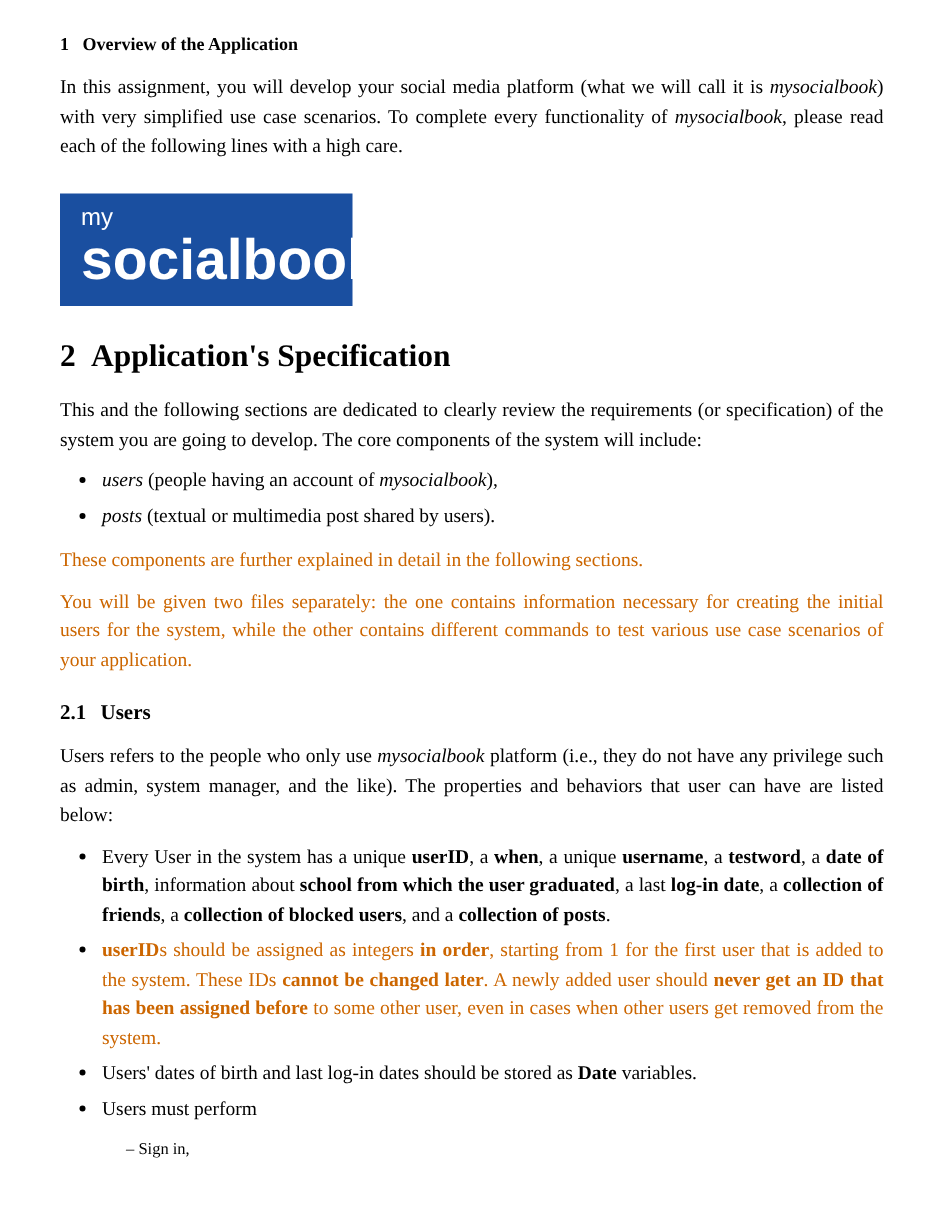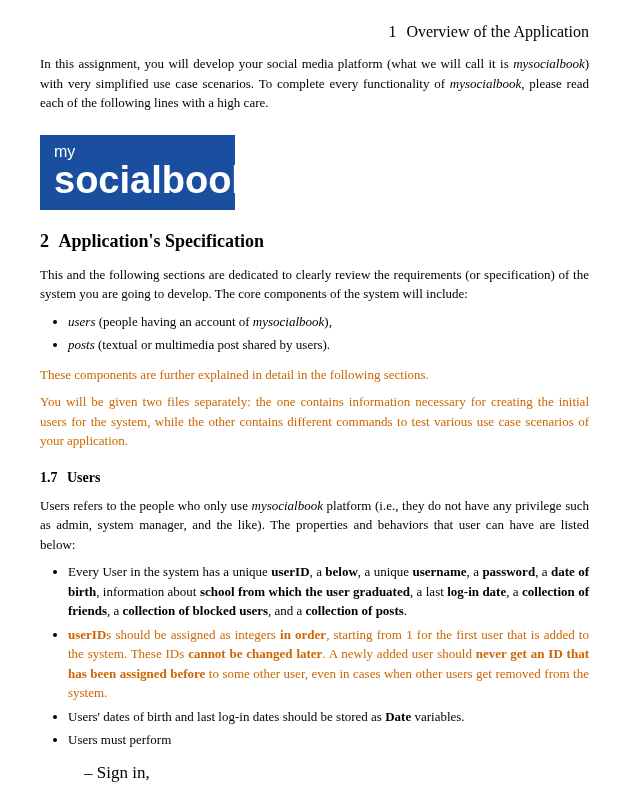--- a/index.html
+++ b/index.html
@@ -13,29 +13,28 @@
       font-family: "Computer Modern", "Latin Modern", Georgia, "Times New Roman", serif;
       font-size: 13.5px;
       color: #000000;
       width: 629px;
       min-height: 808px;
       padding: 20px 40px 20px 40px;
       line-height: 1.5;
     }
 
     h1.section-title {
-      font-size: 16px;
-      font-weight: normal;
+      font-size: 12px;
+      font-weight: bold;
       margin-bottom: 10px;
       border-bottom: none;
-      text-align: right;
     }
 
     h2.section-title {
-      font-size: 18px;
+      font-size: 21px;
       font-weight: bold;
       margin-top: 18px;
       margin-bottom: 10px;
     }
 
     h3.subsection-title {
       font-size: 14px;
       font-weight: bold;
       margin-top: 16px;
       margin-bottom: 8px;
@@ -114,21 +113,21 @@
       line-height: 1.5;
     }
 
     ul.dash-list {
       margin-left: 44px;
       margin-bottom: 6px;
     }
 
     ul.dash-list li {
       list-style-type: none;
-      font-size: 17px;
+      font-size: 11px;
       text-align: justify;
       margin-bottom: 3px;
       line-height: 1.5;
     }
 
     ul.dash-list li::before {
       content: "– ";
     }
 
     .text-orange {
@@ -190,33 +189,33 @@
 
   <p>
     <span class="text-orange">You will be given two files separately: the one contains information necessary for creating the
     initial users for the system, while the other contains different commands to test various use
     case scenarios of your application.</span>
   </p>
 </div>
 
 <div class="section-divider">
   <h3 class="subsection-title">
-    <span class="section-number">1.7</span>
+    <span class="section-number">2.1</span>
     <span>Users</span>
   </h3>
 
   <p>
     Users refers to the people who only use <span class="italic">mysocialbook</span> platform (i.e., they do not have any
     privilege such as admin, system manager, and the like). The properties and behaviors that
     user can have are listed below:
   </p>
 
   <ul class="bullet-list">
     <li>
-      Every User in the system has a unique <span class="bold">userID</span>, a <span class="bold">below</span>, a unique <span class="bold">username</span>, a <span class="bold">pass­word</span>, a <span class="bold">date of birth</span>, information about <span class="bold">school from which the user graduated</span>,
+      Every User in the system has a unique <span class="bold">userID</span>, a <span class="bold">when</span>, a unique <span class="bold">username</span>, a <span class="bold">test­word</span>, a <span class="bold">date of birth</span>, information about <span class="bold">school from which the user graduated</span>,
       a last <span class="bold">log-in date</span>, a <span class="bold">collection of friends</span>, a <span class="bold">collection of blocked users</span>, and a
       <span class="bold">collection of posts</span>.
     </li>
     <li>
       <span class="text-orange"><span class="bold">userID</span>s should be assigned as integers <span class="bold">in order</span>, starting from 1 for the first user that
       is added to the system. These IDs <span class="bold">cannot be changed later</span>. A newly added user
       should <span class="bold">never get an ID that has been assigned before</span> to some other user, even
       in cases when other users get removed from the system.</span>
     </li>
     <li>

